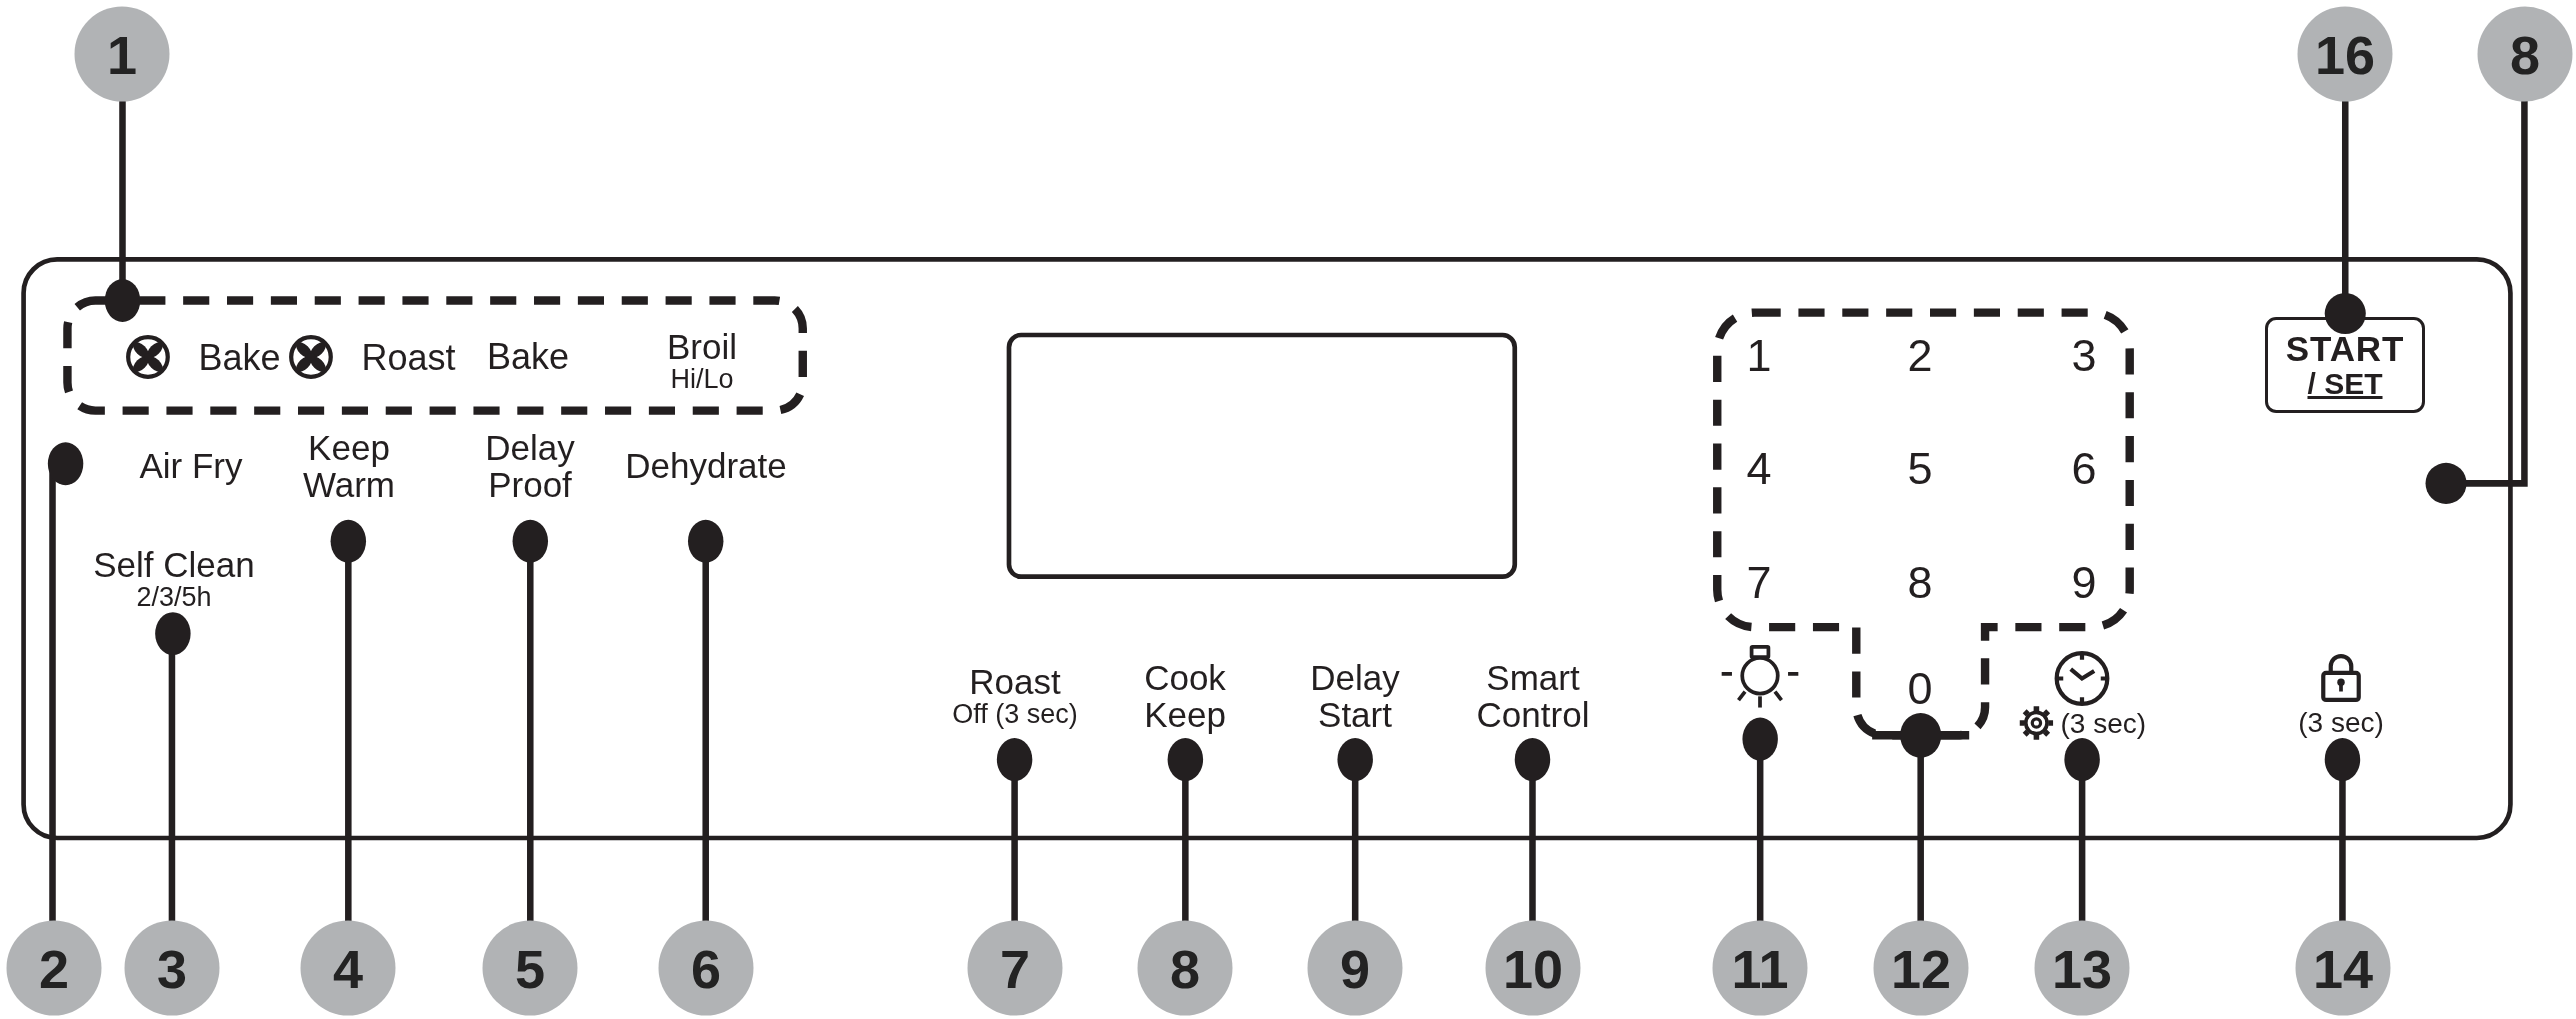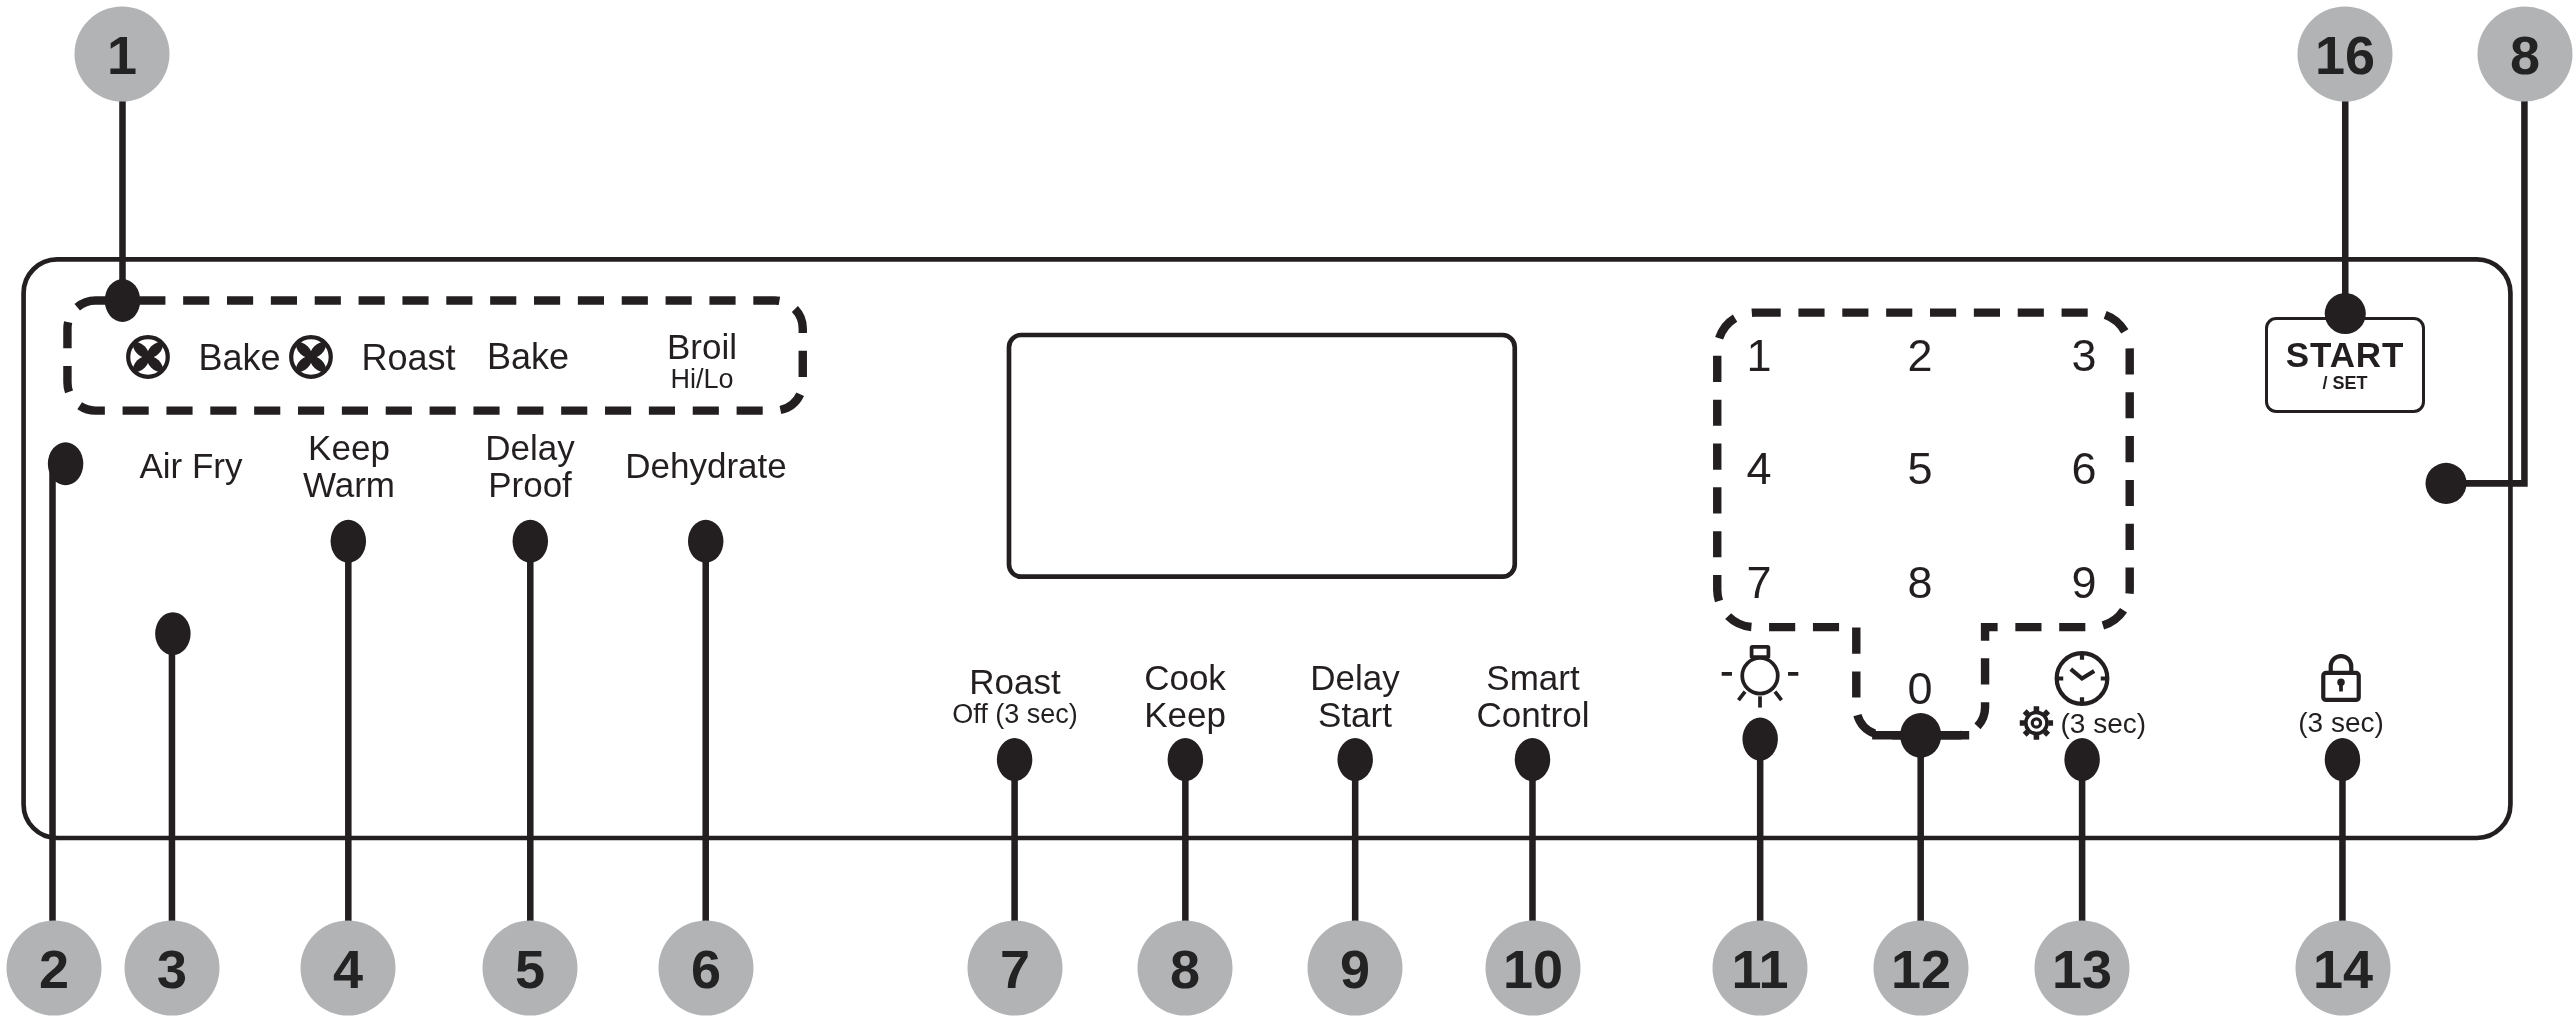--- a/index.html
+++ b/index.html
@@ -14,21 +14,21 @@
   .fn{font-size:35px;}
   .sub{font-size:27px;}
   .digit{font-size:45px;}
   .sec-label{display:flex;align-items:center;gap:5.6px;font-size:28px;}
   .btn{
     position:absolute;border:3.7px solid #231f20;border-radius:11.2px;background:transparent;
     display:flex;flex-direction:column;align-items:center;justify-content:center;
     font-weight:700;line-height:1.05;
   }
   .btn .main{font-size:35px;letter-spacing:0.9px;}
-  .btn .subb{font-size:18px;}
+  .btn .subb{font-size:30px;text-decoration:underline;}
   .callout{
     position:absolute;width:95px;height:95px;border-radius:50%;
     background:#b1b3b5;transform:translate(-50%,-50%);
     display:flex;align-items:center;justify-content:center;
     font-size:54px;font-weight:700;color:#232323;
   }
 </style>
 </head>
 <body>
 
@@ -134,20 +134,24 @@
 
   <div class="abs stack fn" style="left:530px;top:466px">
     <span>Delay</span>
     <span>Proof</span>
   </div>
 
   <div class="abs fn" style="left:706px;top:466px">
     <span>Dehydrate</span>
   </div>
 
+  <div class="abs stack" style="left:174px;top:579px">
+    <span class="fn">Self Clean</span>
+    <span class="sub">2/3/5h</span>
+  </div>
 
   <div class="abs stack" style="left:1015px;top:696px">
     <span class="fn">Roast</span>
     <span class="sub">Off (3 sec)</span>
   </div>
 
   <div class="abs stack fn" style="left:1185px;top:696px">
     <span>Cook</span>
     <span>Keep</span>
   </div>

